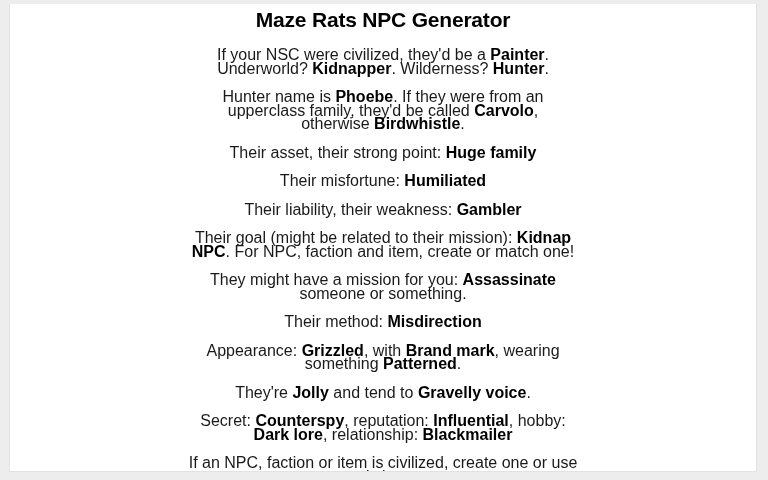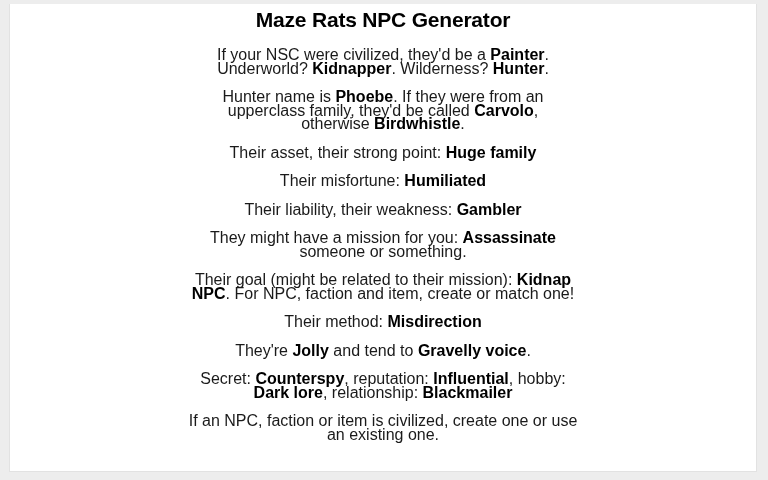--- a/index.html
+++ b/index.html
@@ -67,26 +67,27 @@
     <p class="line"><span>If your NSC were civilized, they'd be a </span><b>Painter</b><span>. Underworld? </span><b>Kidnapper</b><span>. Wilderness? </span><b>Hunter</b><span>.</span></p>
 
     <p class="line narrow"><span>Hunter name is </span><b>Phoebe</b><span>. If they were from an upperclass family, they'd be called </span><b>Carvolo</b><span>, otherwise </span><b>Birdwhistle</b><span>.</span></p>
 
     <p class="line"><span>Their asset, their strong point: </span><b>Huge family</b></p>
 
     <p class="line"><span>Their misfortune: </span><b>Humiliated</b></p>
 
     <p class="line"><span>Their liability, their weakness: </span><b>Gambler</b></p>
 
+    <p class="line"><span>Their goal (might be related to their mission): </span><b>Kidnap NPC</b><span>. For NPC, faction and item, create or match one!</span></p>
+
     <p class="line"><span>They might have a mission for you: </span><b>Assassinate</b><span> someone or something.</span></p>
-
-    <p class="line"><span>Their goal (might be related to their mission): </span><b>Kidnap NPC</b><span>. For NPC, faction and item, create or match one!</span></p>
 
     <p class="line"><span>Their method: </span><b>Misdirection</b></p>
 
+    <p class="line"><span>Appearance: </span><b>Grizzled</b><span>, with </span><b>Brand mark</b><span>, wearing something </span><b>Patterned</b><span>.</span></p>
 
     <p class="line"><span>They're </span><b>Jolly</b><span> and tend to </span><b>Gravelly voice</b><span>.</span></p>
 
     <p class="line"><span>Secret: </span><b>Counterspy</b><span>, reputation: </span><b>Influential</b><span>, hobby: </span><b>Dark lore</b><span>, relationship: </span><b>Blackmailer</b></p>
 
     <p class="line">If an NPC, faction or item is civilized, create one or use an existing one.</p>
 
 
   </div>
 </div>

